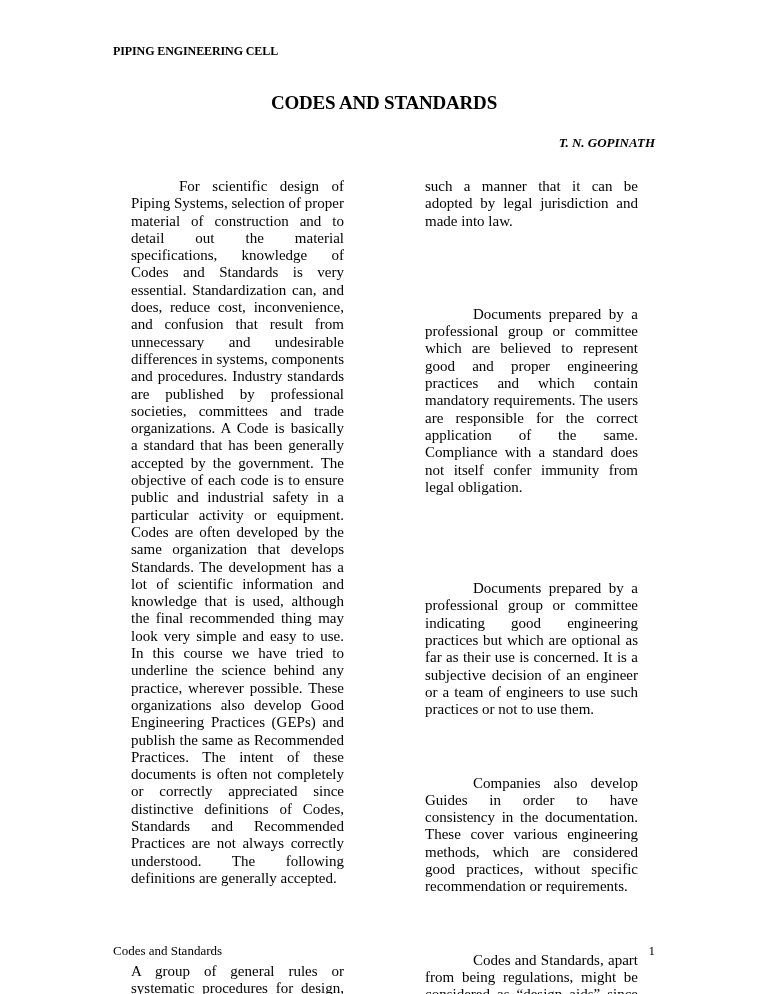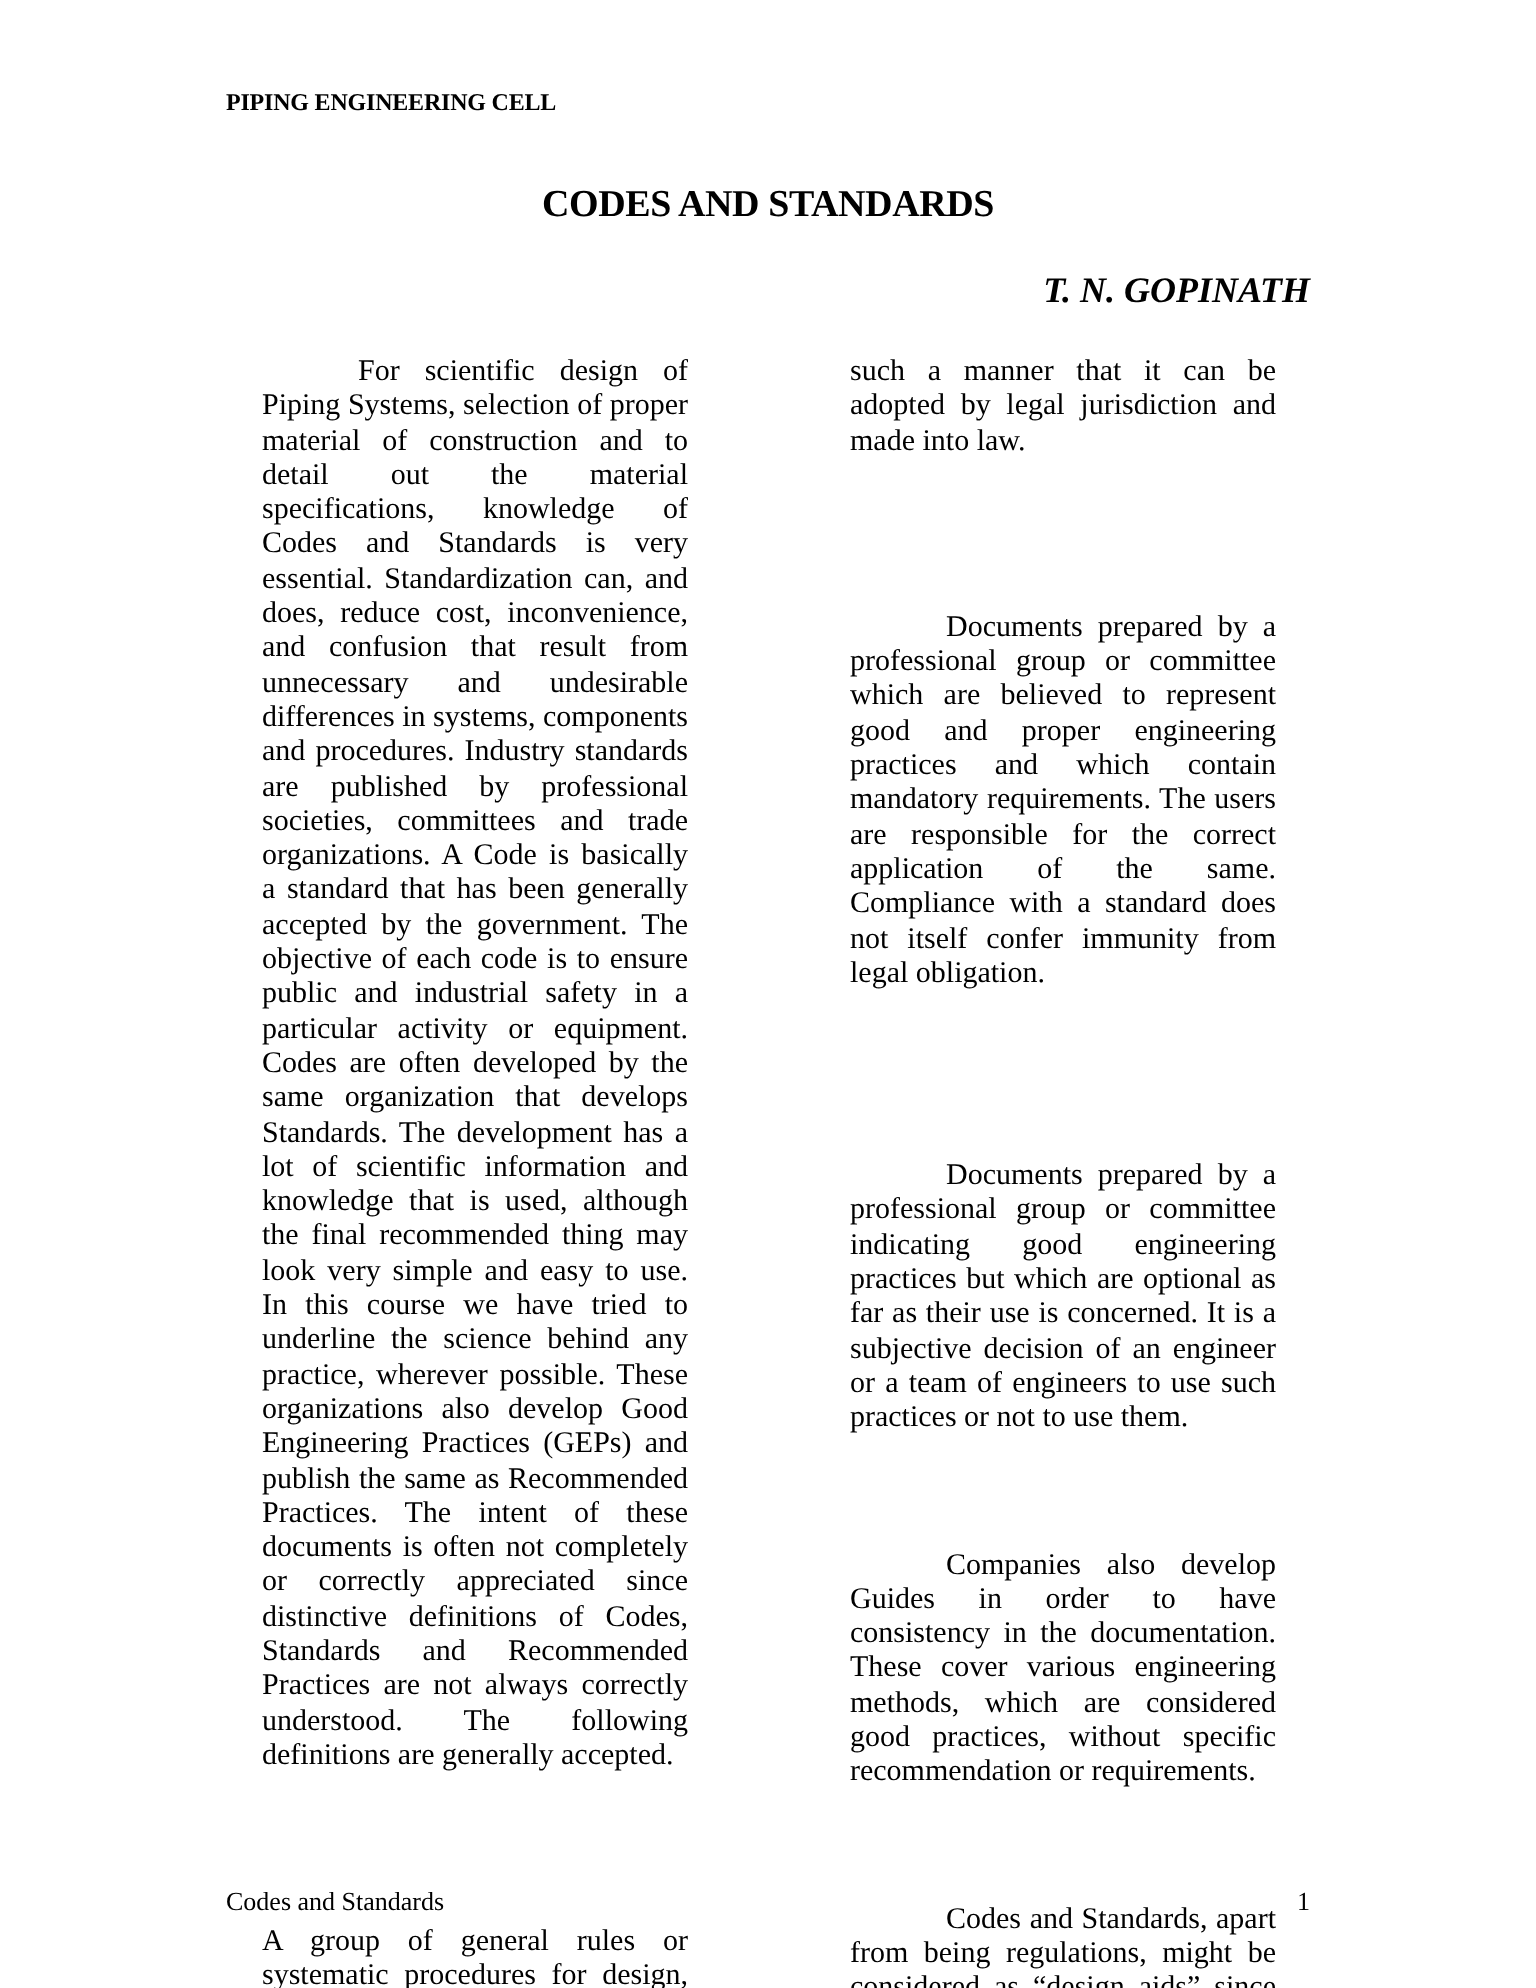--- a/index.html
+++ b/index.html
@@ -11,21 +11,21 @@
   .header {
     position: absolute; left: 113px; top: 44px;
     font-size: 12px; font-weight: bold; letter-spacing: -0.1px;
   }
   .title {
     position: absolute; left: 0; top: 92px; width: 768px; text-align: center;
     font-size: 19px; font-weight: bold; letter-spacing: -0.2px;
   }
   .author {
     position: absolute; right: 113px; top: 135px;
-    font-size: 18px; font-weight: bold; font-style: italic;
+    font-size: 13px; font-weight: bold; font-style: italic;
   }
   .col {
     position: absolute; top: 160px;
     font-size: 15px; line-height: 17.3px;
   }
   .col-left { left: 113px; width: 249px; }
   .col-right { left: 407px; width: 249px; }
   .col p {
     margin: 18px; text-align: justify; hyphens: none;
   }

